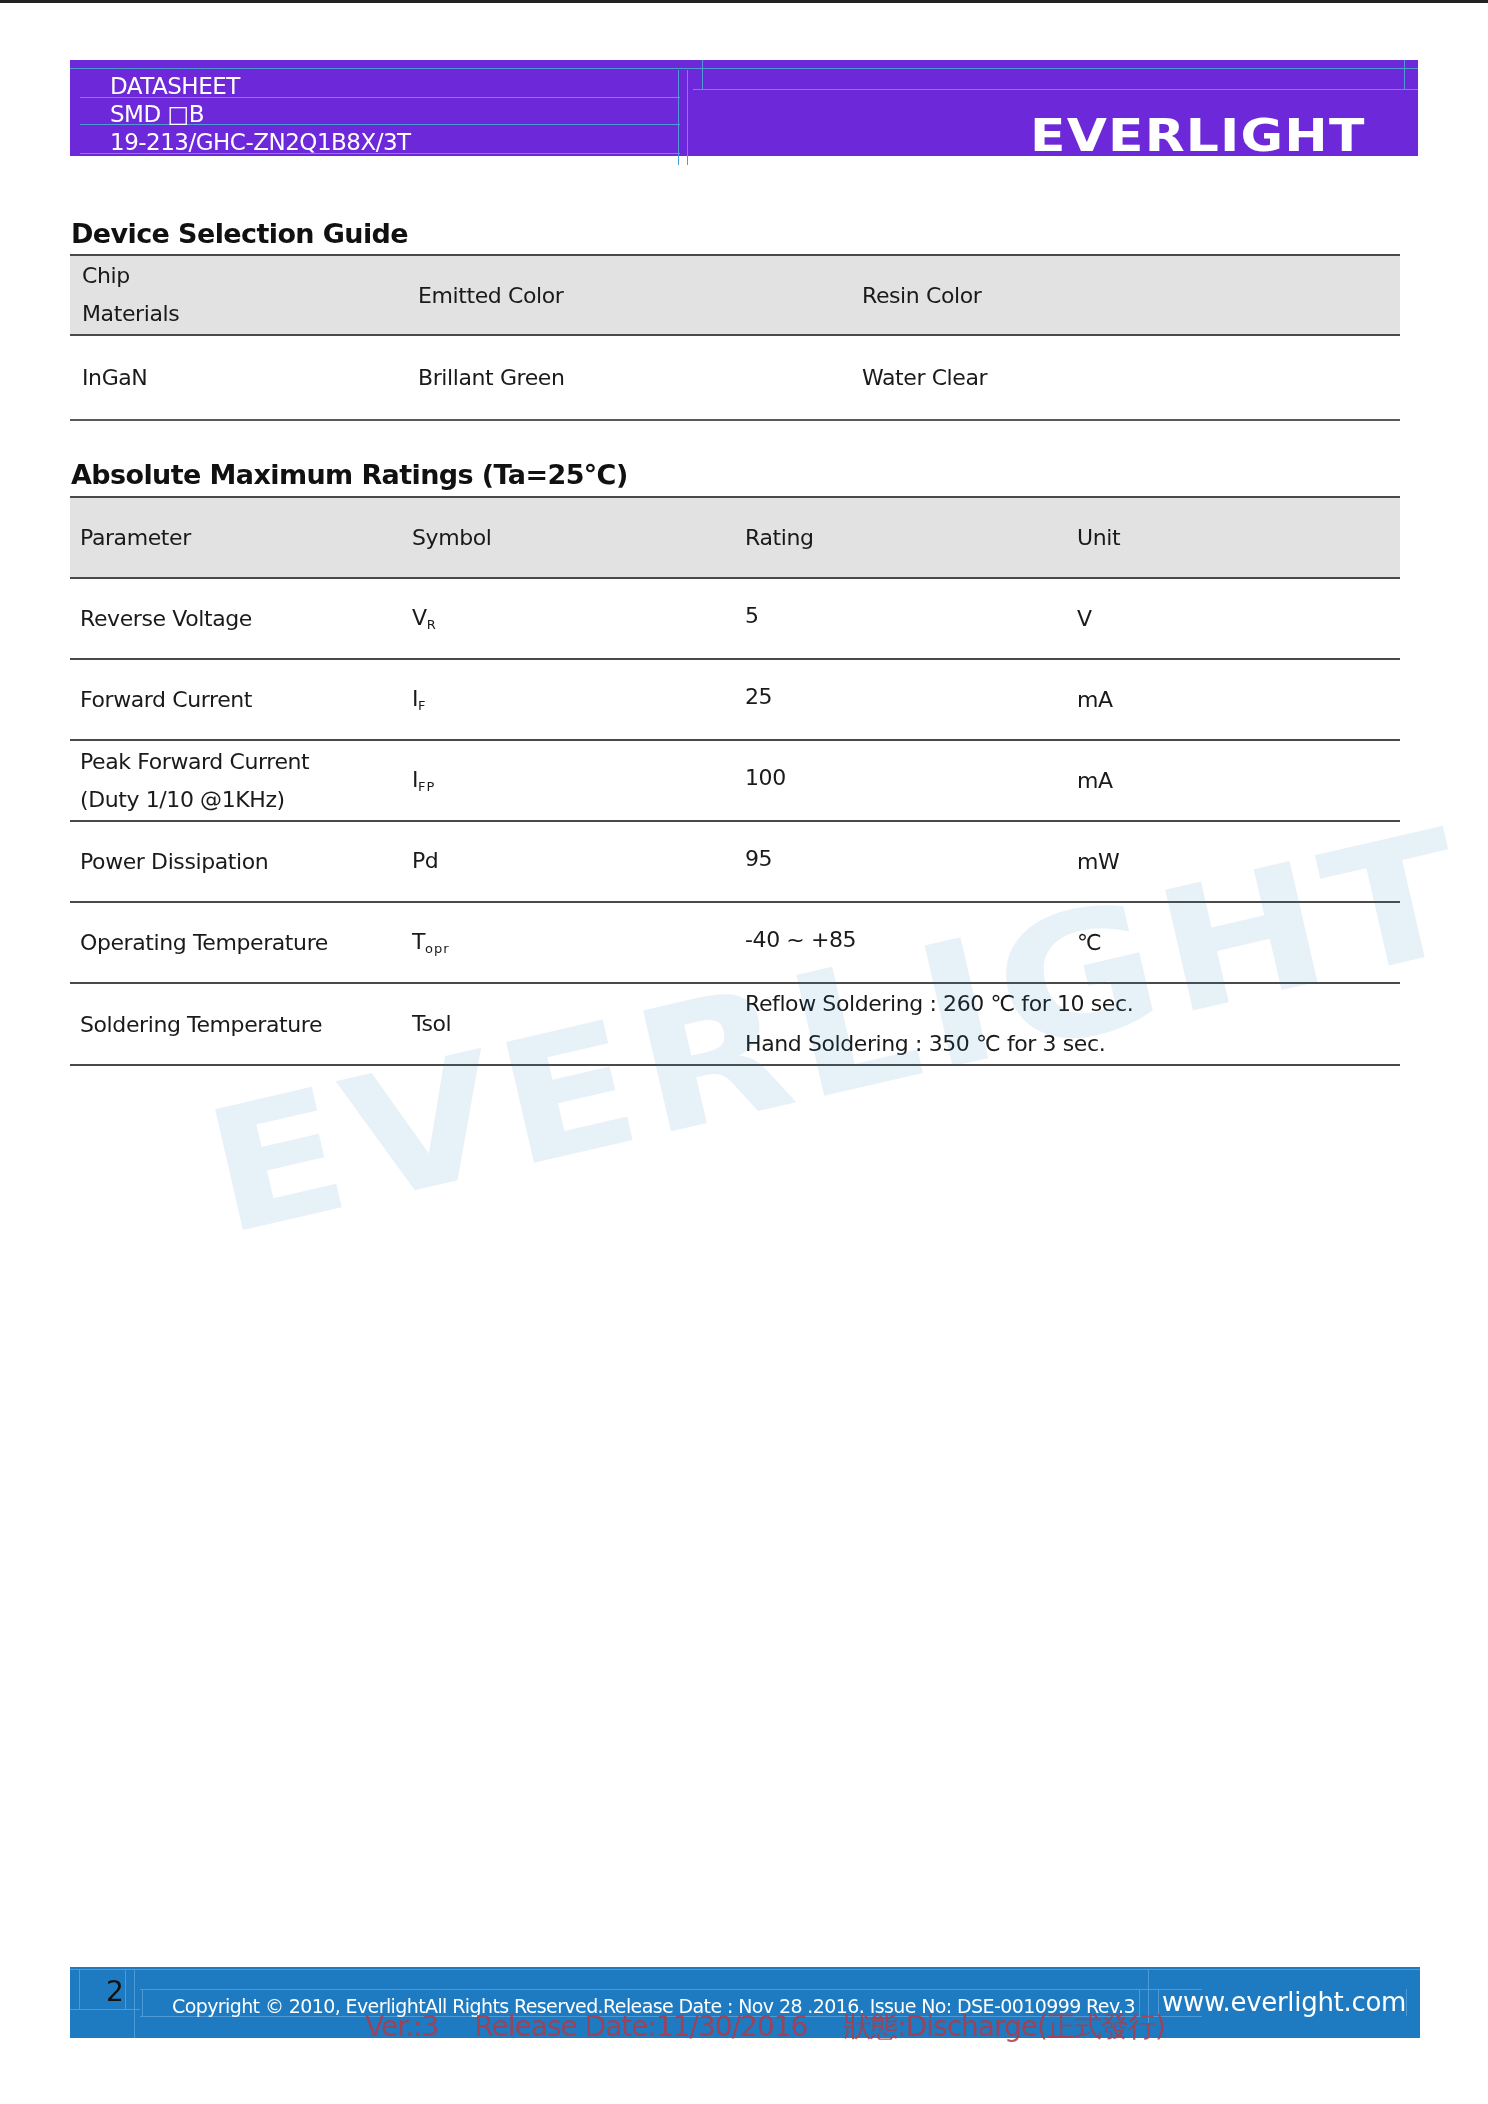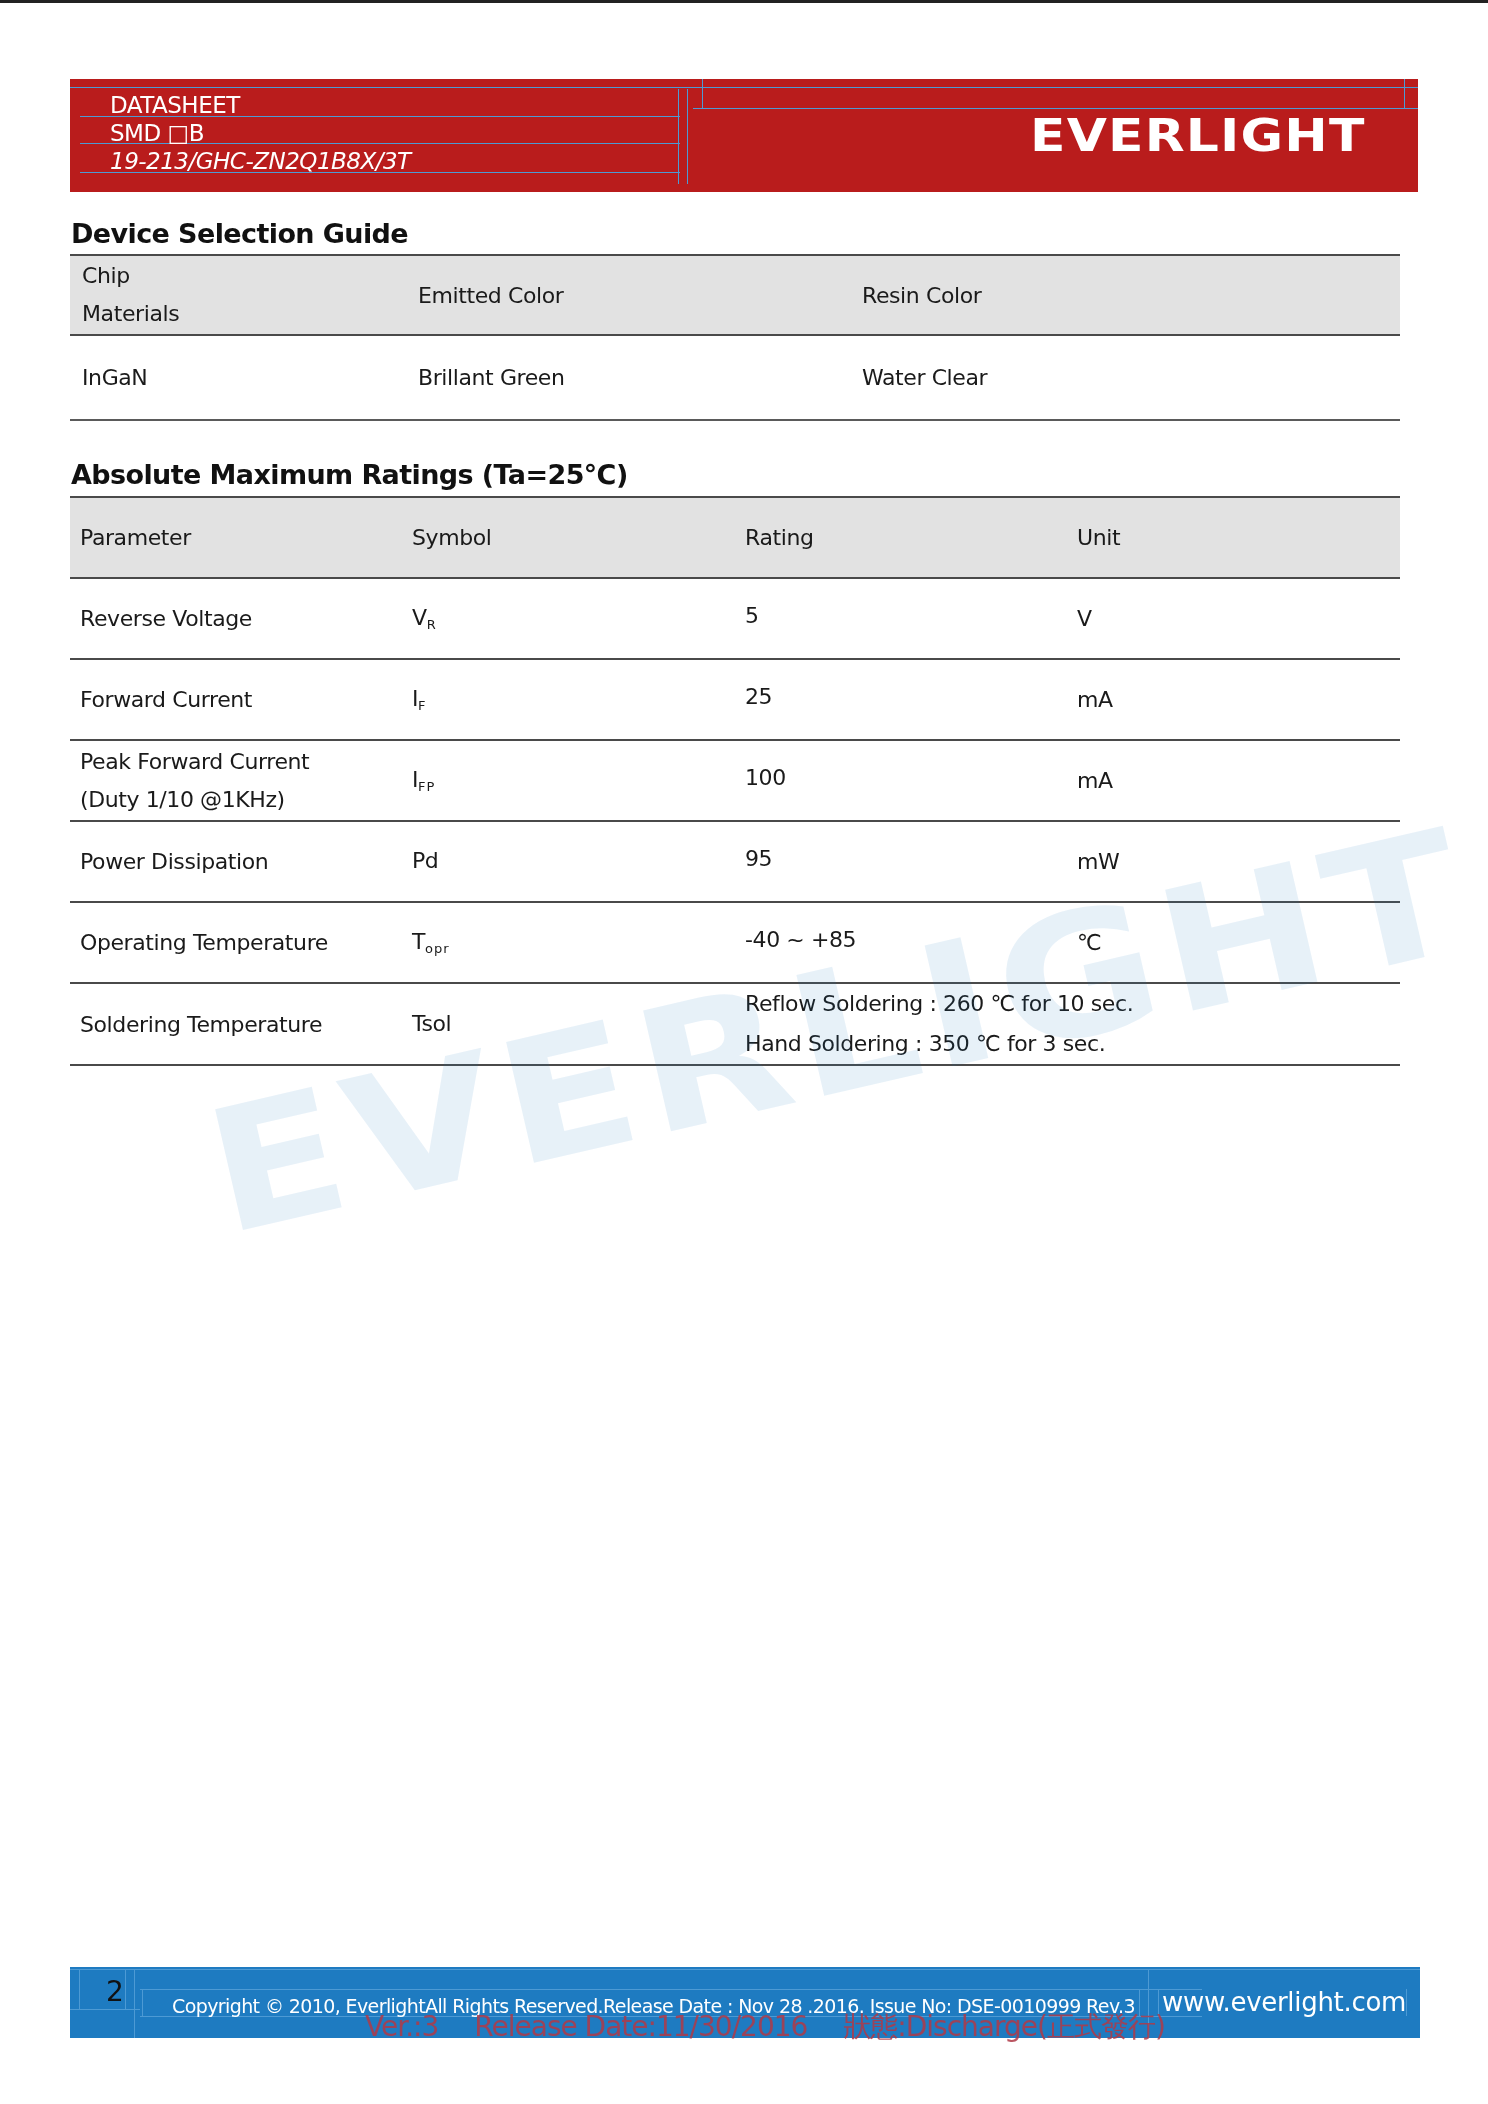--- a/index.html
+++ b/index.html
@@ -1,18 +1,18 @@
 <!DOCTYPE html>
 <html><head>
 <meta charset="utf-8">
 <style>
   html, body { margin:0; padding:0; }
   body { width:1488px; height:2104px; position:relative; background:#ffffff; font-family:"DejaVu Sans", sans-serif; color:#1a1a1a; overflow:hidden; }
   .topline { position:absolute; left:0; top:0; width:1488px; height:3px; background:#222; }
-  .header { position:absolute; left:70px; top:79px; width:1348px; height:113px; background:#b91c1c; }
+  .header { position:absolute; left:70px; top:60px; width:1348px; height:96px; background:#6d28d9; }
   .header .hl { position:absolute; height:1px; background:#4d9ad4; }
   .header .vl { position:absolute; width:1px; background:#4d9ad4; }
   .header .line { position:absolute; left:40px; color:#fff; font-size:23px; letter-spacing:-0.5px; line-height:28px; }
   .logo { position:absolute; left:1030px; top:110px; color:#fff; font-family:"DejaVu Sans", sans-serif; font-weight:bold; font-size:44px; letter-spacing:1px; transform:scaleX(1.18); transform-origin:left center; }
   .sec-title { position:absolute; left:71px; font-size:27px; font-weight:bold; color:#111; letter-spacing:-0.6px; }
   table { position:absolute; left:70px; width:1330px; border-collapse:collapse; font-size:22px; letter-spacing:-0.4px; }
   th, td { text-align:left; font-weight:normal; vertical-align:middle; padding:0 0 0 12px; }
   thead tr { background:#e2e2e2; }
   .t1 { top:254px; }
   .t1 thead tr { height:80px; border-top:2px solid #4a4a4a; border-bottom:2px solid #4a4a4a; }
@@ -46,21 +46,21 @@
   <div class="hl" style="left:10px;top:37px;width:600px;"></div>
   <div class="hl" style="left:10px;top:64px;width:600px;"></div>
   <div class="hl" style="left:10px;top:93px;width:600px;"></div>
   <div class="hl" style="left:623px;top:29px;width:725px;"></div>
   <div class="vl" style="left:608px;top:10px;height:95px;"></div>
   <div class="vl" style="left:617px;top:10px;height:95px;"></div>
   <div class="vl" style="left:632px;top:0;height:29px;"></div>
   <div class="vl" style="left:1334px;top:0;height:29px;"></div>
   <div class="line" style="top:12px;">DATASHEET</div>
   <div class="line" style="top:40px;">SMD □B</div>
-  <div class="line" style="top:68px;font-style:italic;">19-213/GHC-ZN2Q1B8X/3T</div>
+  <div class="line" style="top:68px;">19-213/GHC-ZN2Q1B8X/3T</div>
 </div>
 <div class="logo">EVERLIGHT</div>
 
 <div class="sec-title" style="top:218px;">Device Selection Guide</div>
 <table class="t1">
   <colgroup>
       <col style="width:332px">
       <col style="width:443px">
       <col style="width:555px">
     </colgroup>

